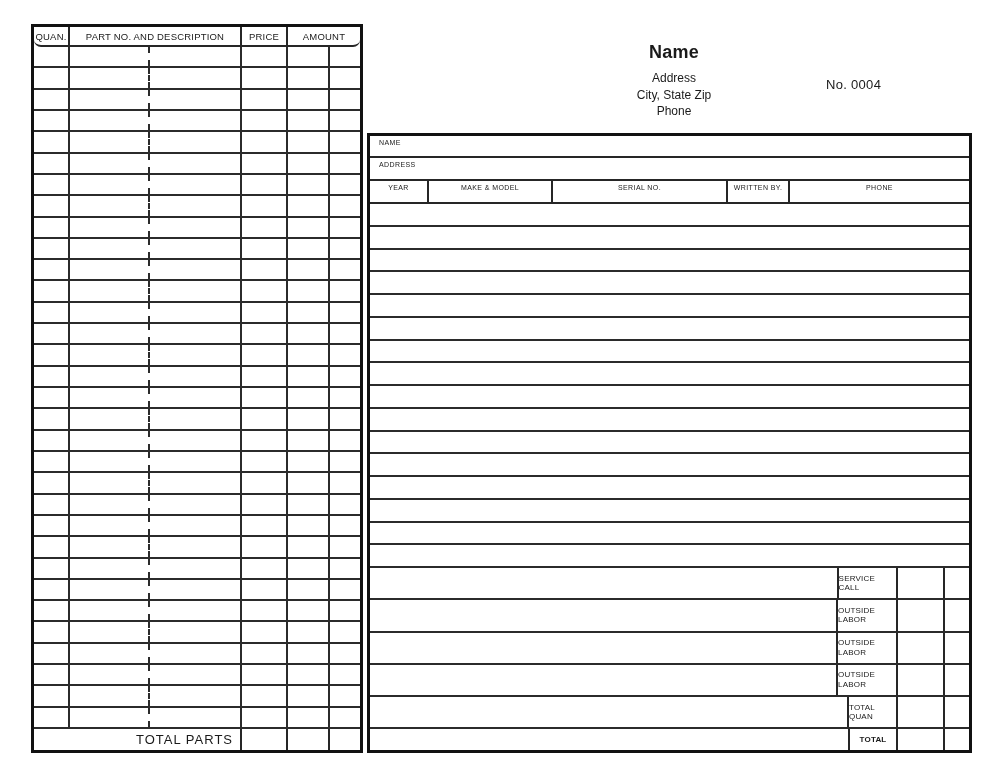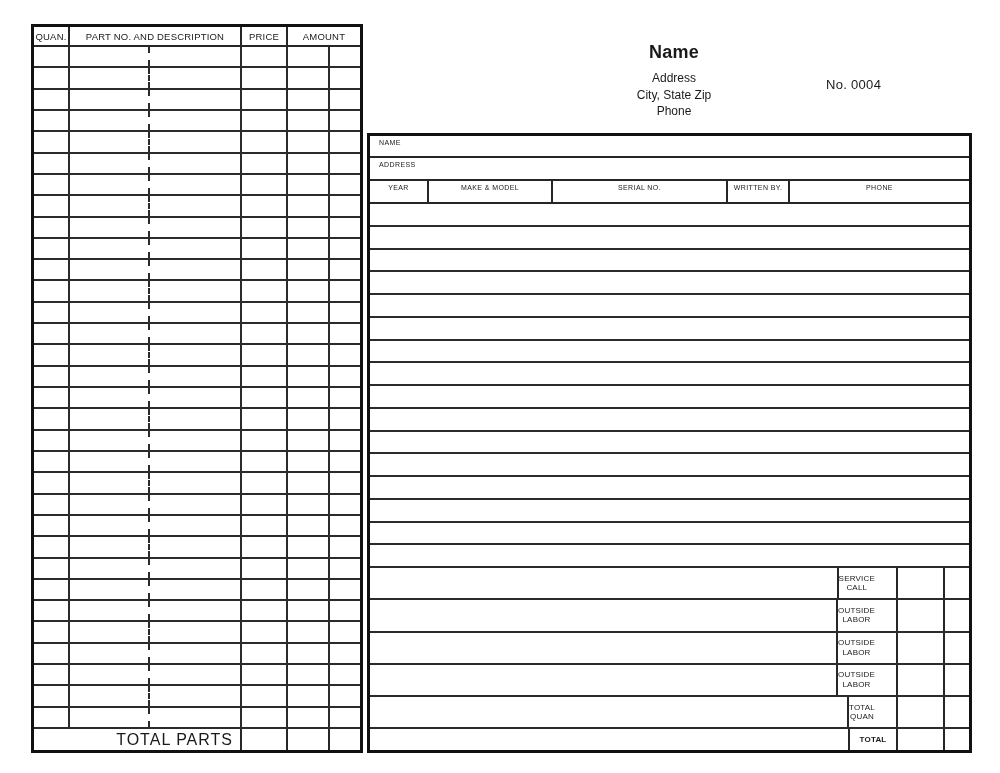--- a/index.html
+++ b/index.html
@@ -25,20 +25,21 @@
     background: #fff;
   }
   .parts-header {
     height: 20px;
     flex: 0 0 20px;
     display: grid;
     grid-template-columns: 36px 172px 46px 1fr;
     border-bottom: 2px solid #262626;
     font-size: 9.5px;
     letter-spacing: 0.2px;
+    border-radius: 7px;
   }
   .parts-header > div {
     display: flex; align-items: center; justify-content: center;
     white-space: nowrap; overflow: hidden;
   }
   .parts-header > div:not(:last-child) { border-right: 2px solid #262626; }
   .parts-body { flex: 1 1 auto; display: flex; flex-direction: column; }
   .parts-row {
     flex: 1 1 auto;
     display: grid;
@@ -50,21 +51,21 @@
   .pcell.dash-r  { border-right: 2px dashed #2b2b2b; }
   .parts-footer {
     flex: 0 0 21px;
     display: grid;
     grid-template-columns: 208px 46px 42px 1fr;
   }
   .parts-footer > div:not(:last-child) { border-right: 2px solid #262626; }
   .parts-footer .footer-label {
     display: flex; align-items: center; justify-content: flex-end;
     padding-right: 7px;
-    font-size: 16px;
+    font-size: 13px;
     letter-spacing: 1px;
     white-space: nowrap;
     padding-left: 40px;
   }
 
   
   .seller-block {
     position: absolute;
     left: 554px; top: 42px;
     width: 240px;
@@ -128,21 +129,21 @@
   .charge-row { flex: 1 1 auto; display: flex; }
   .charge-row:not(:last-child) { border-bottom: 2px solid #2b2b2b; }
   .charge-writing { flex: 1 1 auto; }
   .charge-label {
     flex: 0 0 50px;
     border-left: 2px solid #262626;
     border-right: 2px solid #262626;
     display: flex;
     flex-direction: column;
     justify-content: center;
-    align-items: center;
+    align-items: flex-start;
     padding-right: 21px;
     font-size: 8px;
     line-height: 9.5px;
     letter-spacing: 0.2px;
   }
   .charge-label.bold {
     font-weight: bold;
     align-items: center;
     padding-right: 0;
   }

